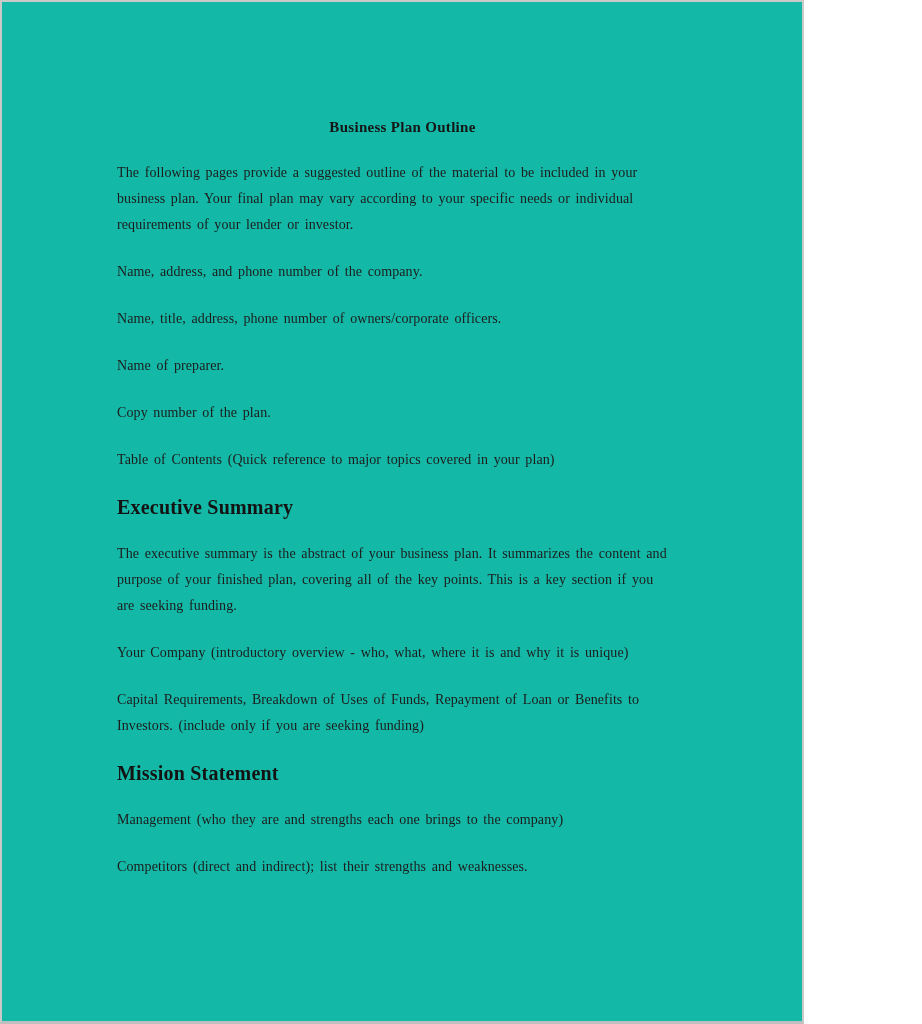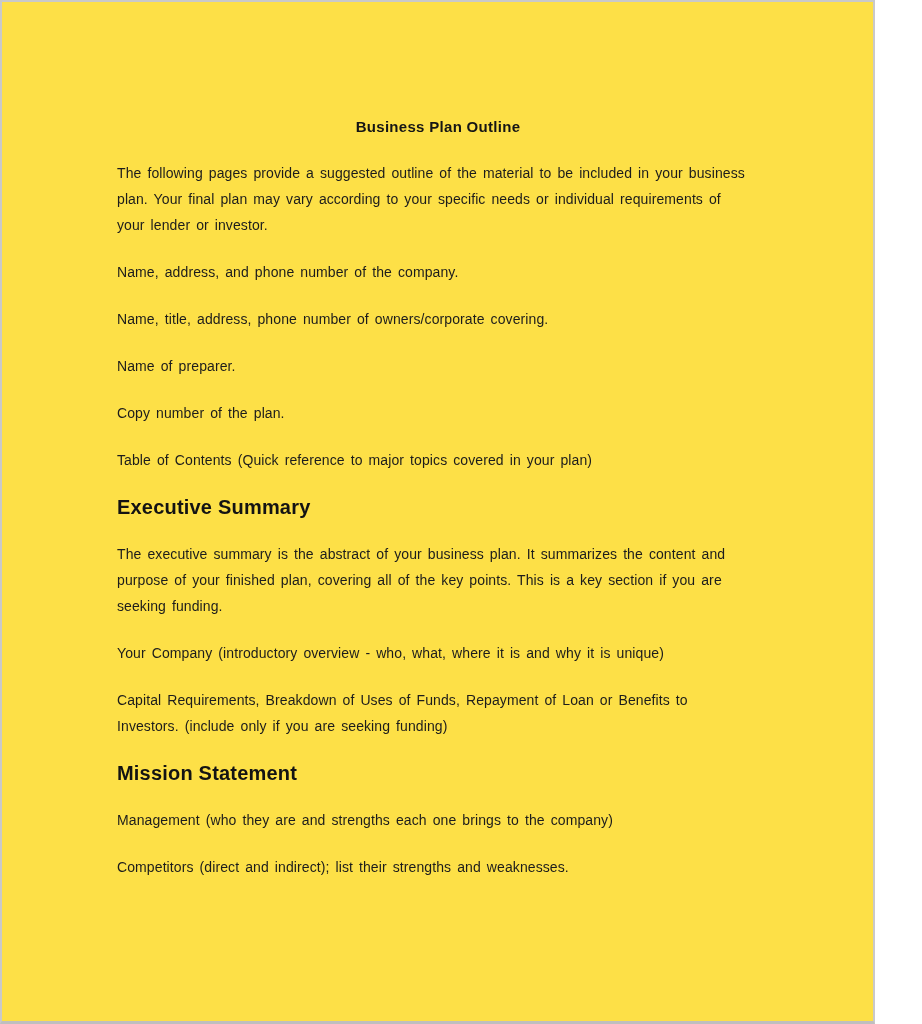--- a/index.html
+++ b/index.html
@@ -2,27 +2,27 @@
 <html><head>
 <meta charset="utf-8">
 <style>
   html, body {
     margin: 0;
     padding: 0;
     background: #ffffff;
   }
   .page {
     box-sizing: border-box;
-    width: 875px;
+    width: 804px;
     height: 1024px;
-    background: #fde047;
+    background: #14b8a6;
     border: 2px solid #c9c9c9;
     border-bottom: 3px solid #bfbfbf;
     overflow: hidden;
-    font-family: Liberation Sans, sans-serif;
+    font-family: Liberation Serif, serif;
     color: #1c1c1c;
   }
   .doc-body {
     box-sizing: border-box;
     width: 100%;
     height: 100%;
     padding: 112px 114px 40px 115px;
   }
   .doc-title {
     text-align: center;
@@ -55,21 +55,21 @@
 
 <div class="page">
   <div class="doc-body">
 
     <div class="doc-title">Business Plan Outline</div>
 
     <p class="para">The following pages provide a suggested outline of the material to be included in your business plan. Your final plan may vary according to your specific needs or individual requirements of your lender or investor.</p>
 
     <p class="para">Name, address, and phone number of the company.</p>
 
-    <p class="para">Name, title, address, phone number of owners/corporate covering.</p>
+    <p class="para">Name, title, address, phone number of owners/corporate officers.</p>
 
 
     <p class="para">Name of preparer.</p>
 
     <p class="para">Copy number of the plan.</p>
 
     <p class="para">Table of Contents (Quick reference to major topics covered in your plan)</p>
 
     <h2 class="section-heading">Executive Summary</h2>
 

